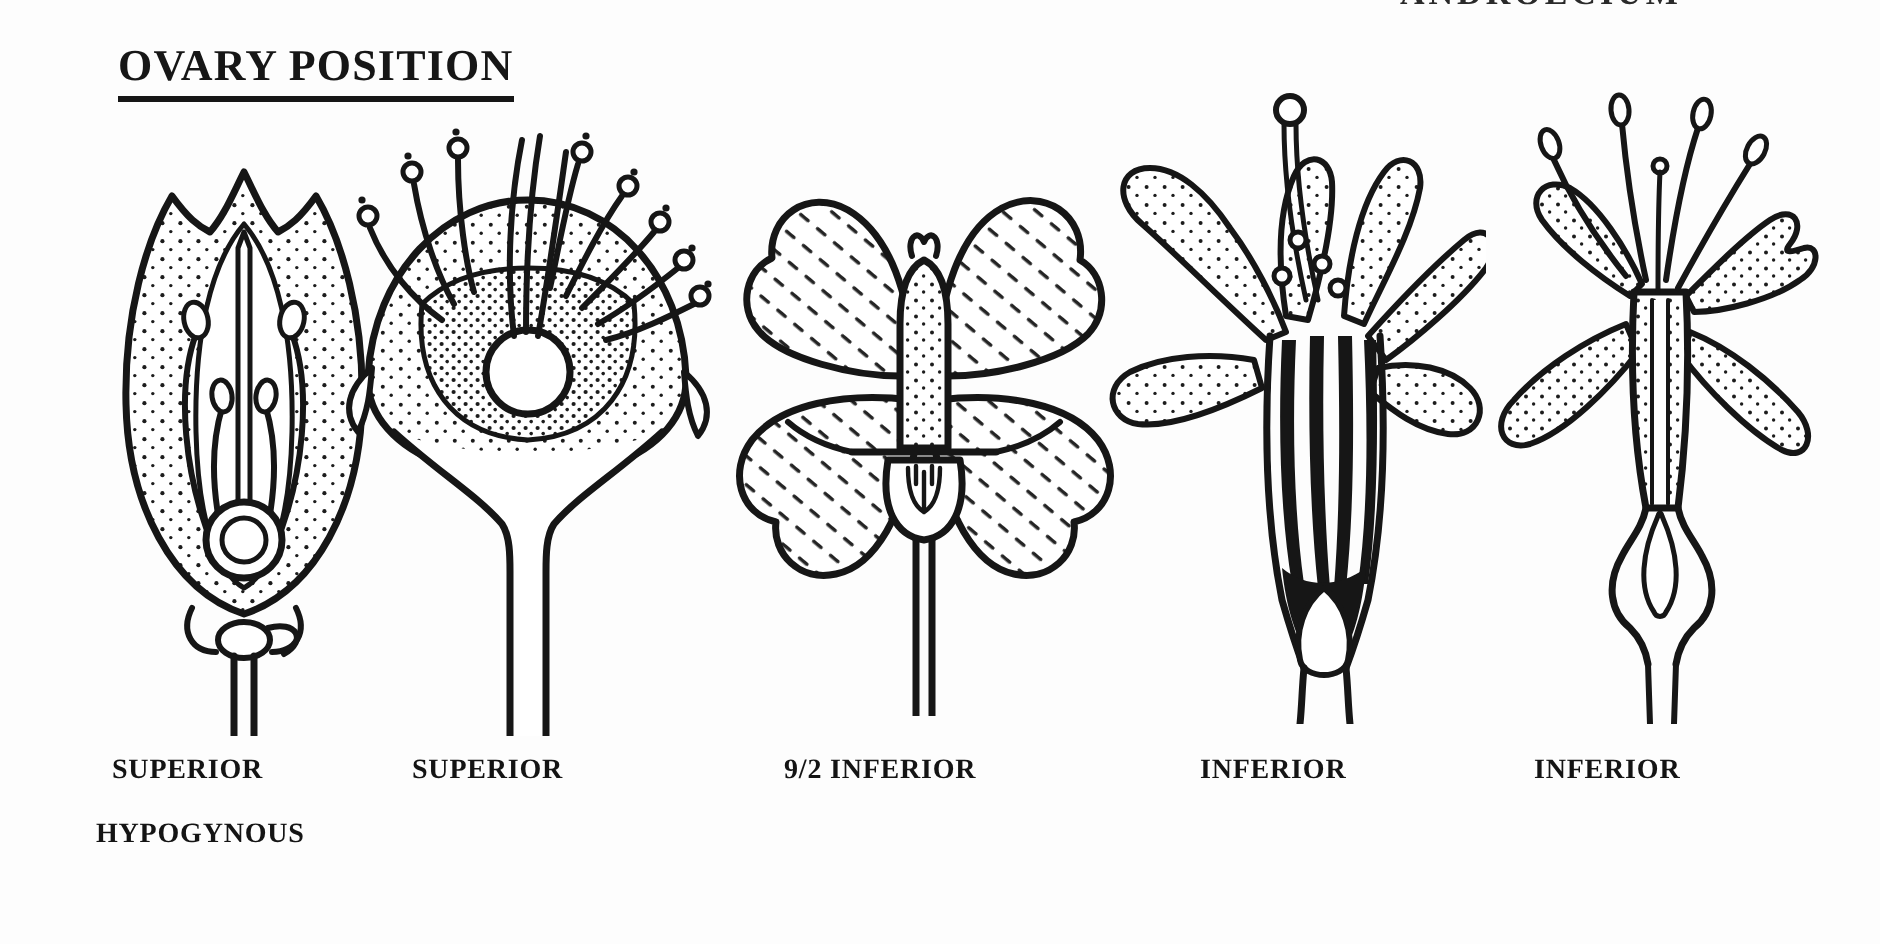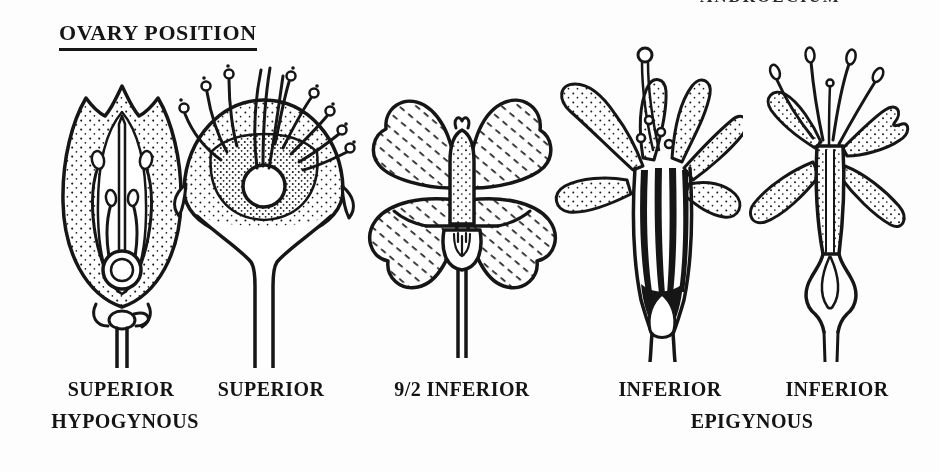--- a/index.html
+++ b/index.html
@@ -16,22 +16,22 @@
   }
   .clip-top{
     position:absolute;left:700px;top:0;width:145px;height:6px;overflow:hidden;
   }
   .clip-top span{
     display:block;transform:translateY(-13px);
     font-size:17px;font-weight:bold;letter-spacing:2px;color:#2a2a2a;
   }
   .fig{position:absolute;}
   .cap{
-    position:absolute;text-align:center;
-    font-size:20px;font-weight:bold;letter-spacing:.4px;color:#141414;
+    position:absolute;
+    font-size:14px;font-weight:bold;letter-spacing:.4px;color:#141414;
     white-space:nowrap;
   }
   svg{display:block;}
 </style>
 </head>
 <body>
 
 <div class="stage">
 
   <div class="clip-top">
@@ -253,15 +253,14 @@
     </g>
   </svg>
 
   <div class="cap" style="left:56px;top:378px;width:130px">SUPERIOR</div>
   <div class="cap" style="left:206px;top:378px;width:130px">SUPERIOR</div>
   <div class="cap" style="left:392px;top:378px;width:140px">9/2 INFERIOR</div>
   <div class="cap" style="left:600px;top:378px;width:140px">INFERIOR</div>
   <div class="cap" style="left:767px;top:378px;width:140px">INFERIOR</div>
 
   <div class="cap" style="left:48px;top:410px;width:154px">HYPOGYNOUS</div>
-  <div class="cap" style="left:682px;top:410px;width:140px">EPIGYNOUS</div>
 
 </div>
 
 </body></html>

